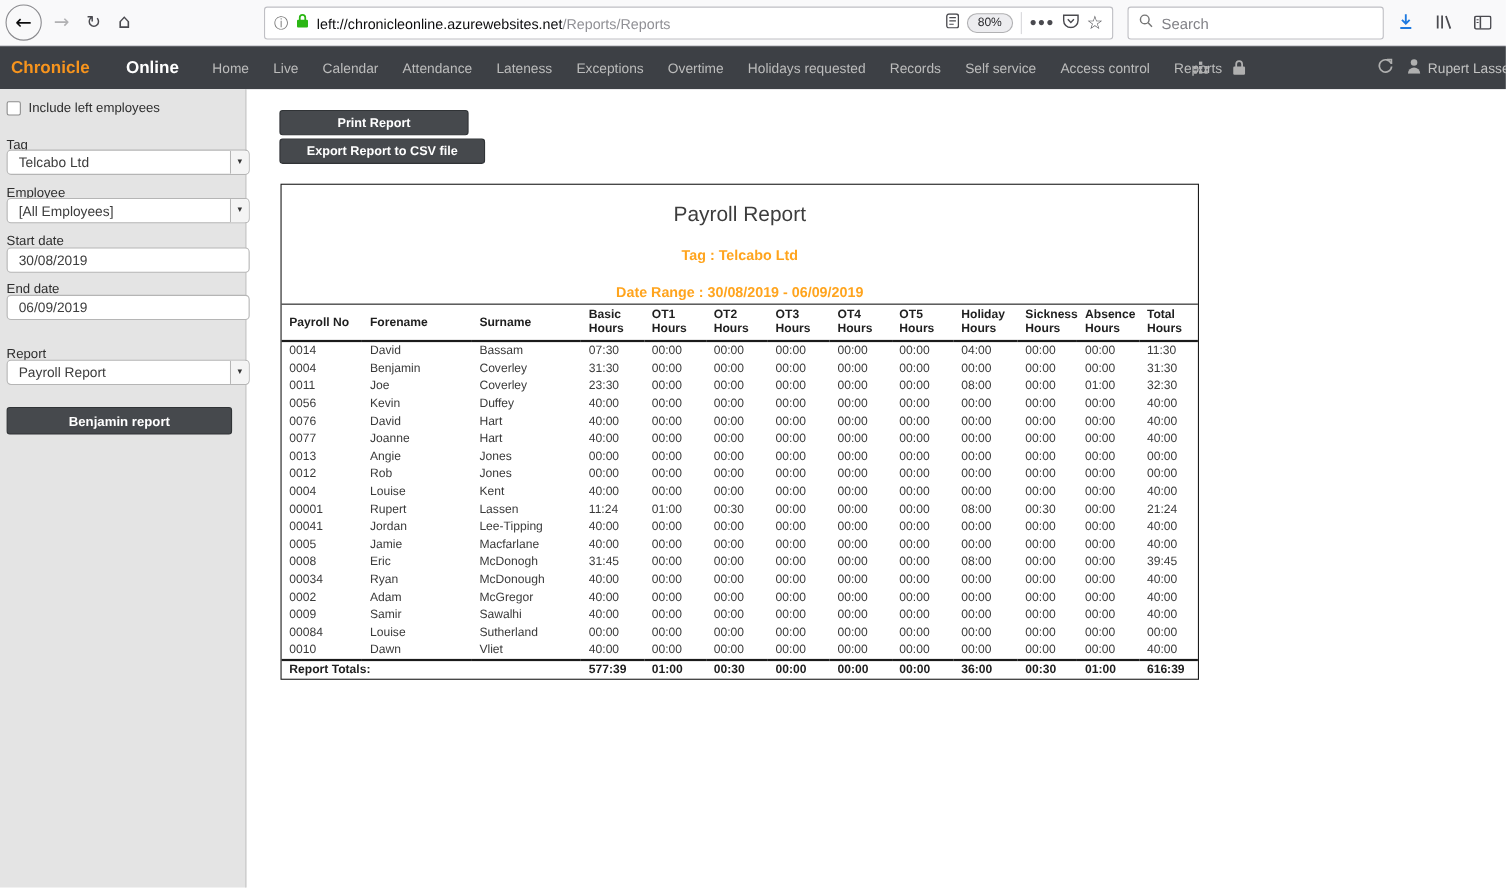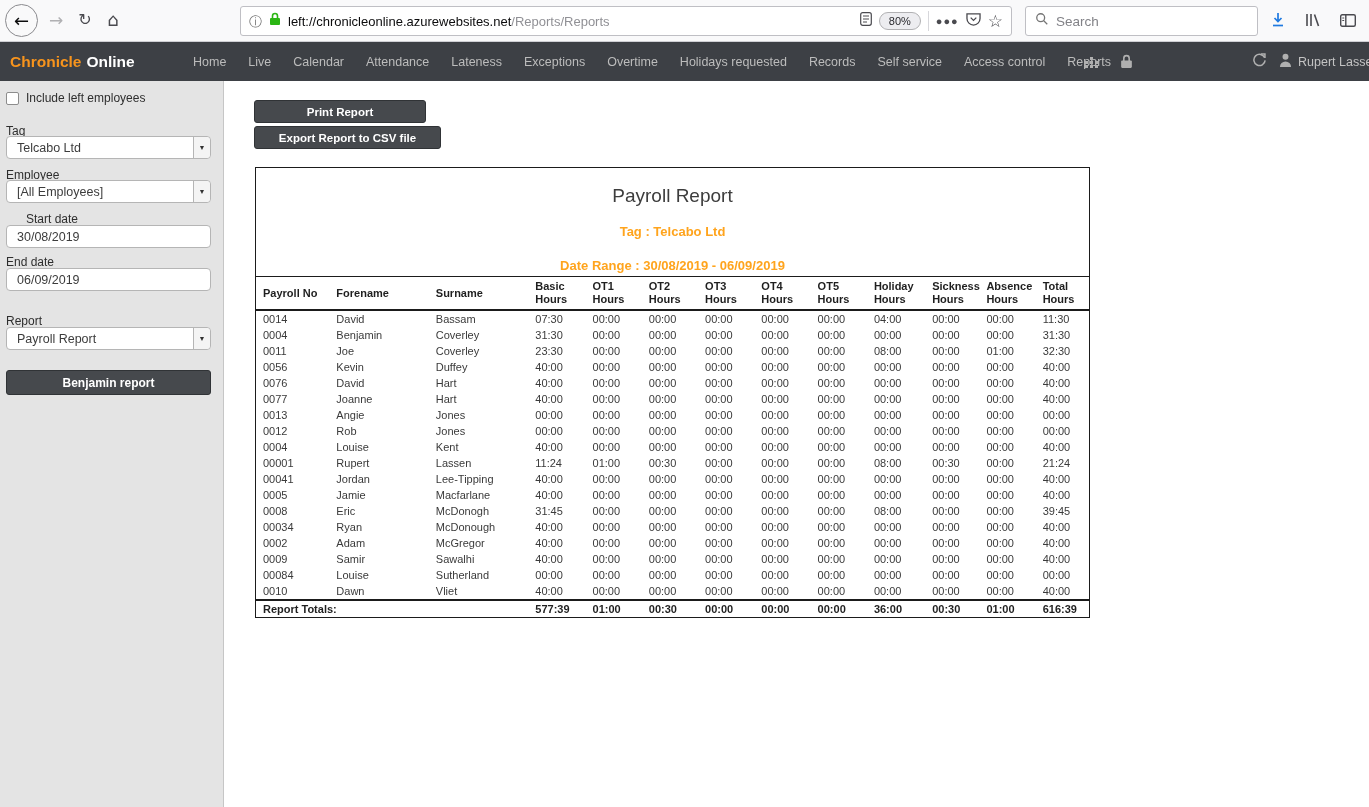--- a/index.html
+++ b/index.html
@@ -30,40 +30,40 @@
                border:1px solid #bfbfc4; border-radius:3px; display:flex; align-items:center;
                padding:0 9px; gap:7px; }
   .searchbar input { border:none; outline:none; flex:1; font-size:13.5px;
                      font-family:"Liberation Sans",sans-serif; color:#3c3c3c; background:transparent; }
   .searchbar input::placeholder { color:#828287; }
   .dl { left:1271px; top:12px; } .lib { left:1305px; top:13px; } .sbt { left:1340px; top:14px; }
 
   
   .navbar { position:absolute; left:0; top:42px; width:1369px; height:39px; background:#3d4045; }
   .brand { position:absolute; left:10px; top:0; height:39px; display:flex; align-items:center;
-           font-size:15.5px; font-weight:bold; }
+           font-size:15.5px; font-weight:bold;gap:28px; }
   .brand .b1 { color:#f7941d; } .brand .b2 { color:#ffffff; margin-left:5px; }
   .nav-menu { position:absolute; left:193px; top:0; height:39px; display:flex;
               align-items:center; gap:22px;justify-content:center; }
   .nav-item { color:#bcbcbc; font-size:12.5px; text-decoration:none; white-space:nowrap; cursor:pointer; }
   .nav-ic1 { position:absolute; left:1085px; top:13px; } .nav-ic2 { position:absolute; left:1120px; top:12px; }
   .nav-right { position:absolute; left:1252px; top:0; height:39px; display:flex;
                align-items:center; gap:12px; white-space:nowrap; }
   .nav-user { color:#c3c3c3; font-size:12.5px; display:flex; align-items:center; gap:6px; }
 
   
   .sidebar { position:absolute; left:0; top:81px; width:224px; height:726px;
              background:#e4e4e4; border-right:1px solid #c6c6c6; }
   .sb-abs { position:absolute; left:6px; width:205px; }
   .chk-row { top:10px; display:flex; align-items:center; gap:7px; }
   .chk { width:13px; height:13px; background:#fff; border:1px solid #8d8d8d; border-radius:2px; }
   .sb-label { font-size:12px; color:#2e2e2e; }
   .field { height:23px; background:#fff; border:1px solid #b5b5b5; border-radius:4px;
            font-size:12.5px; color:#3c3c3c; display:flex; align-items:center;
-           padding-left:10px; position:absolute; left:6px; width:205px; }
+           padding-left:10px; position:absolute; left:6px; width:221px; }
   .select .arrow-box { position:absolute; right:0; top:0; bottom:0; width:17px;
            border-left:1px solid #b5b5b5; background:#f4f4f4; border-radius:0 4px 4px 0;
            display:flex; align-items:center; justify-content:center; font-size:7px; color:#333; }
   .btn-dark { background:#46494d; color:#fff; border:1px solid #303336; border-radius:3px;
               display:flex; align-items:center; justify-content:center;
               font-size:12px; font-weight:bold; cursor:pointer; }
   .display-btn { position:absolute; left:6px; top:289px; width:205px; height:25px; }
 
   
   .print-btn  { position:absolute; left:254px; top:100px; width:172px; height:23px; font-size:11.5px; }
@@ -220,21 +220,21 @@
     <span>Telcabo Ltd</span>
     <span class="arrow-box">▼</span>
   </div>
 
   <div class="sb-abs sb-label" style="top:87px;">Employee</div>
   <div class="field select" style="top:99px;">
     <span>[All Employees]</span>
     <span class="arrow-box">▼</span>
   </div>
 
-  <div class="sb-abs sb-label" style="top:131px;margin-left:20px;">Start date</div>
+  <div class="sb-abs sb-label" style="top:131px;">Start date</div>
   <div class="field" style="top:144px;">
     <span>30/08/2019</span>
   </div>
 
   <div class="sb-abs sb-label" style="top:174px;">End date</div>
   <div class="field" style="top:187px;">
     <span>06/09/2019</span>
   </div>
 
   <div class="sb-abs sb-label" style="top:233px;">Report</div>

